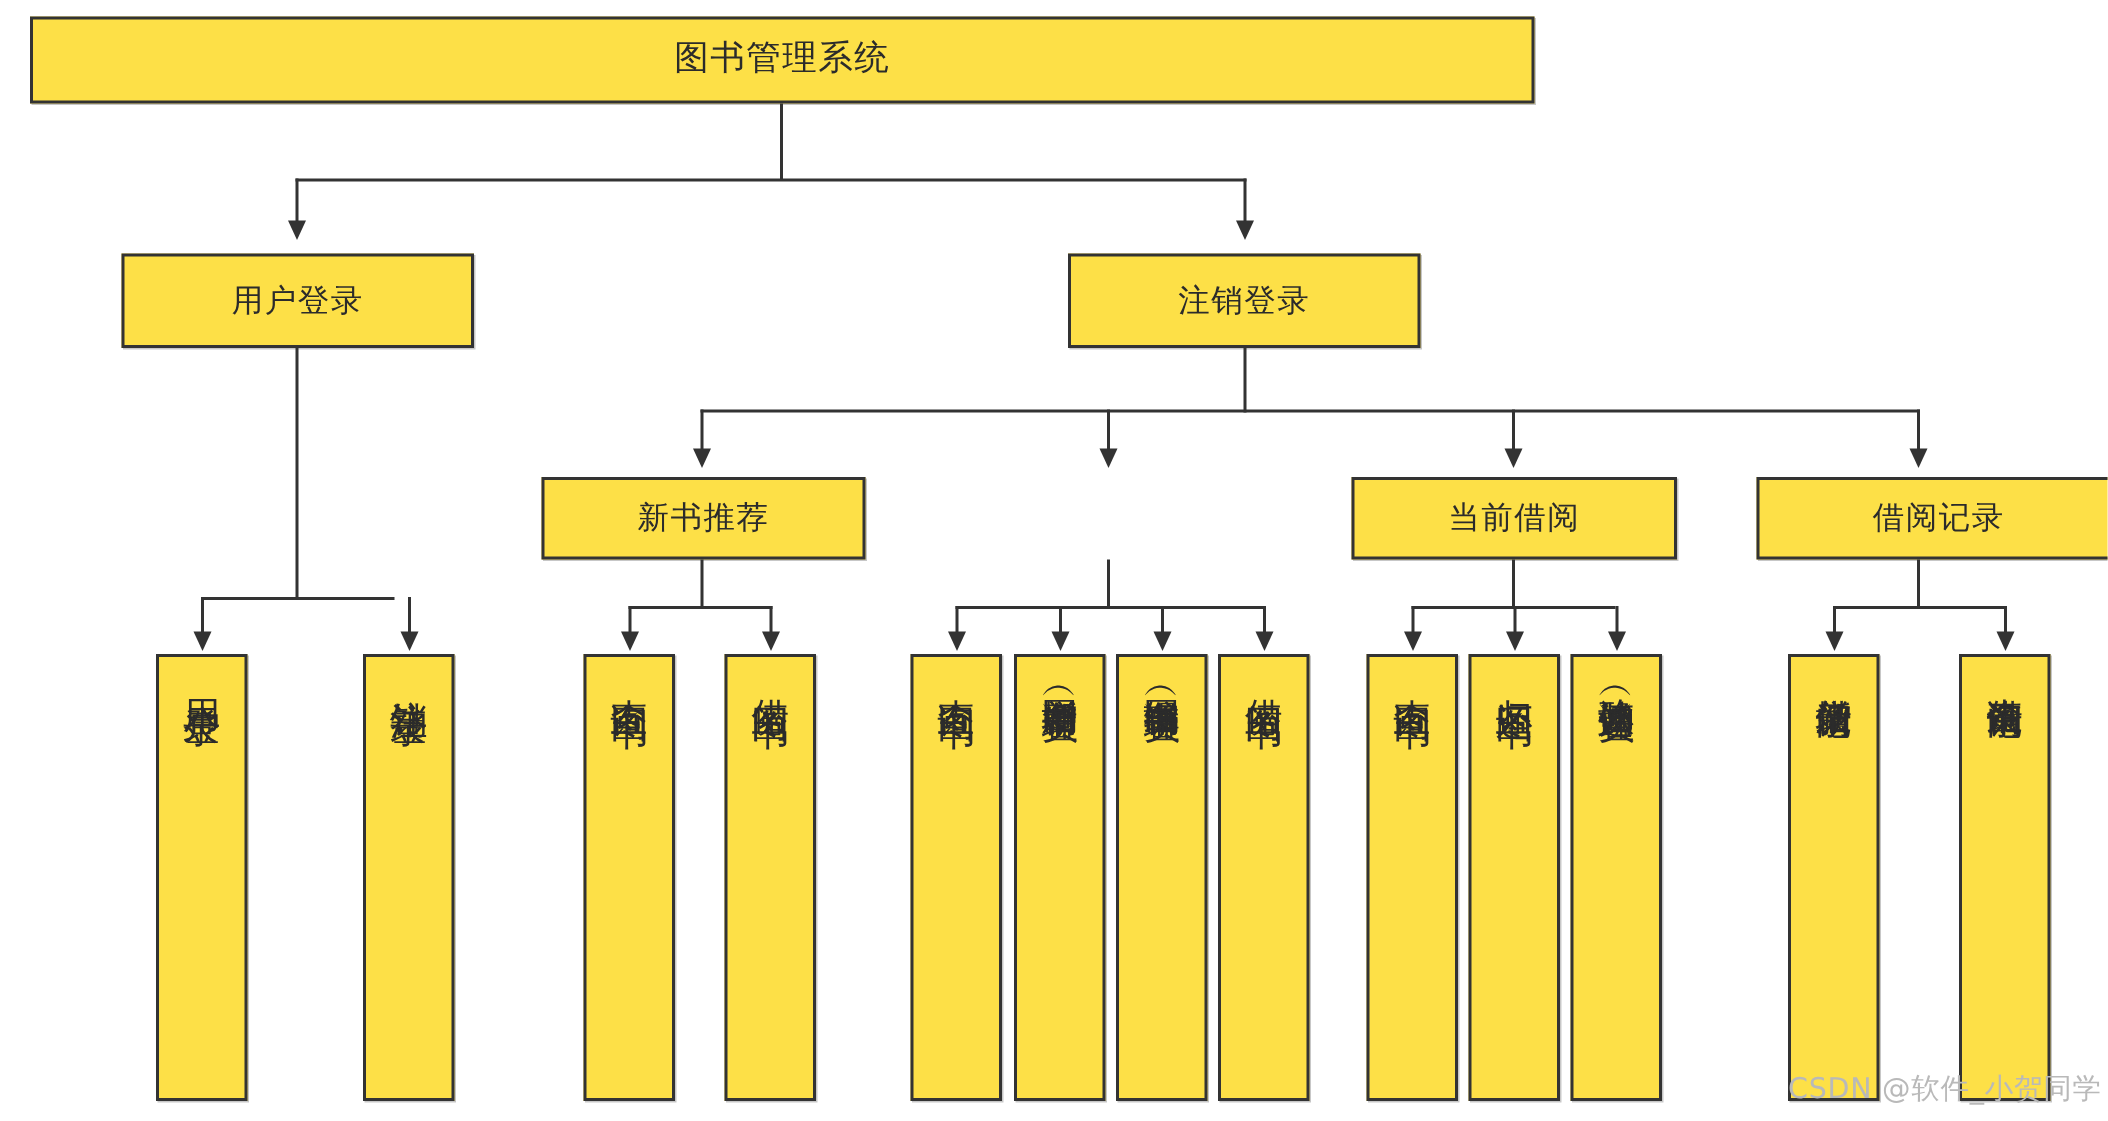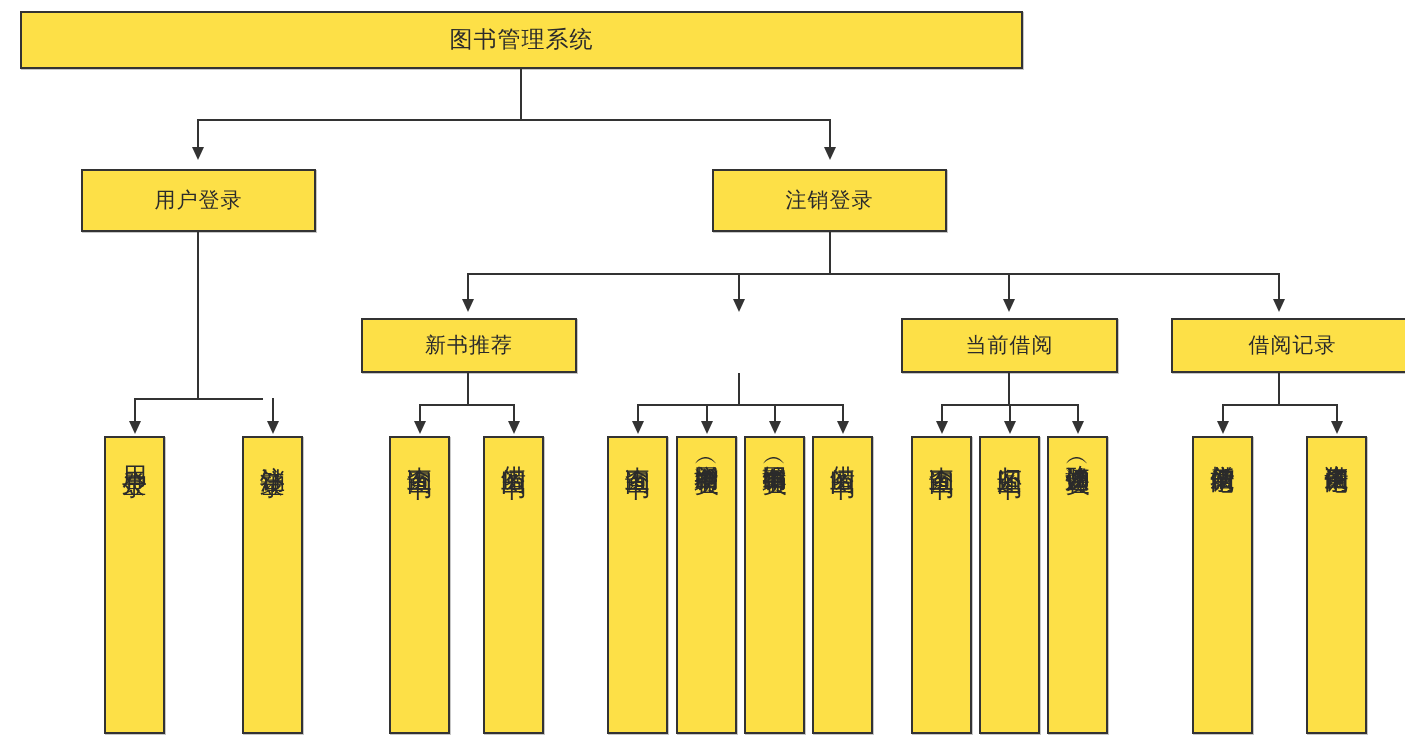--- a/index.html
+++ b/index.html
@@ -203,14 +203,15 @@
     <span class="node-label">确认归还（管理员）</span>
   </div>
 
   <div class="node leaf leaf-tall" style="left:1192px;top:436px;width:61px;height:298px;">
     <span class="node-label">新增借阅记录</span>
   </div>
   <div class="node leaf leaf-tall" style="left:1306px;top:436px;width:61px;height:298px;">
     <span class="node-label">查询借阅记录</span>
   </div>
 
+  <div class="watermark" style="left:1192px;top:713px;">CSDN @软件_小贺同学</div>
 
 </div>
 
 </body></html>

